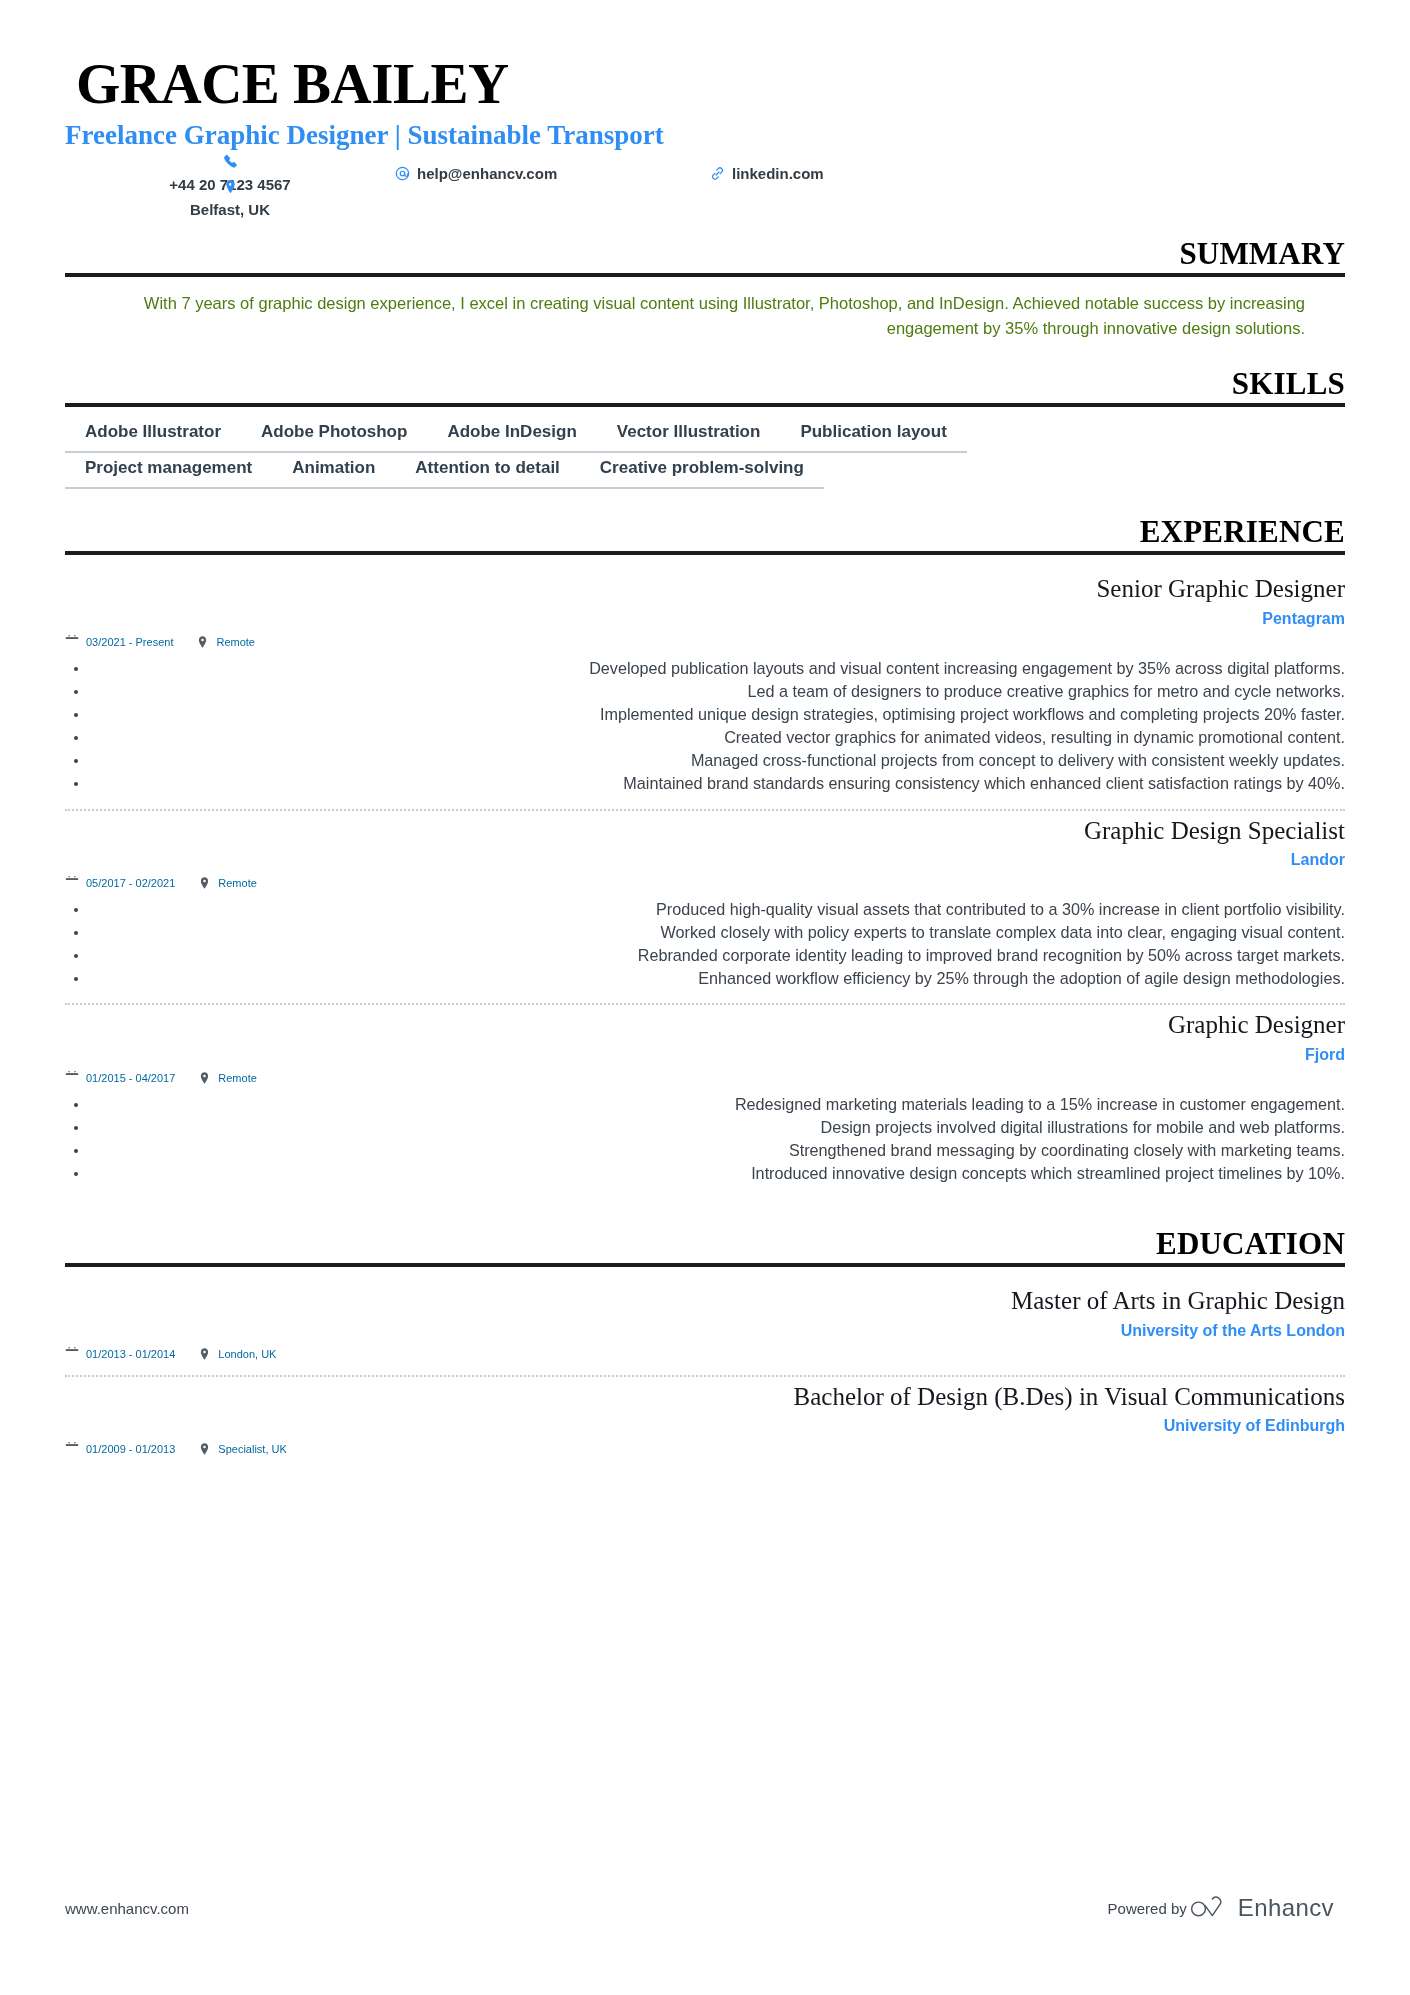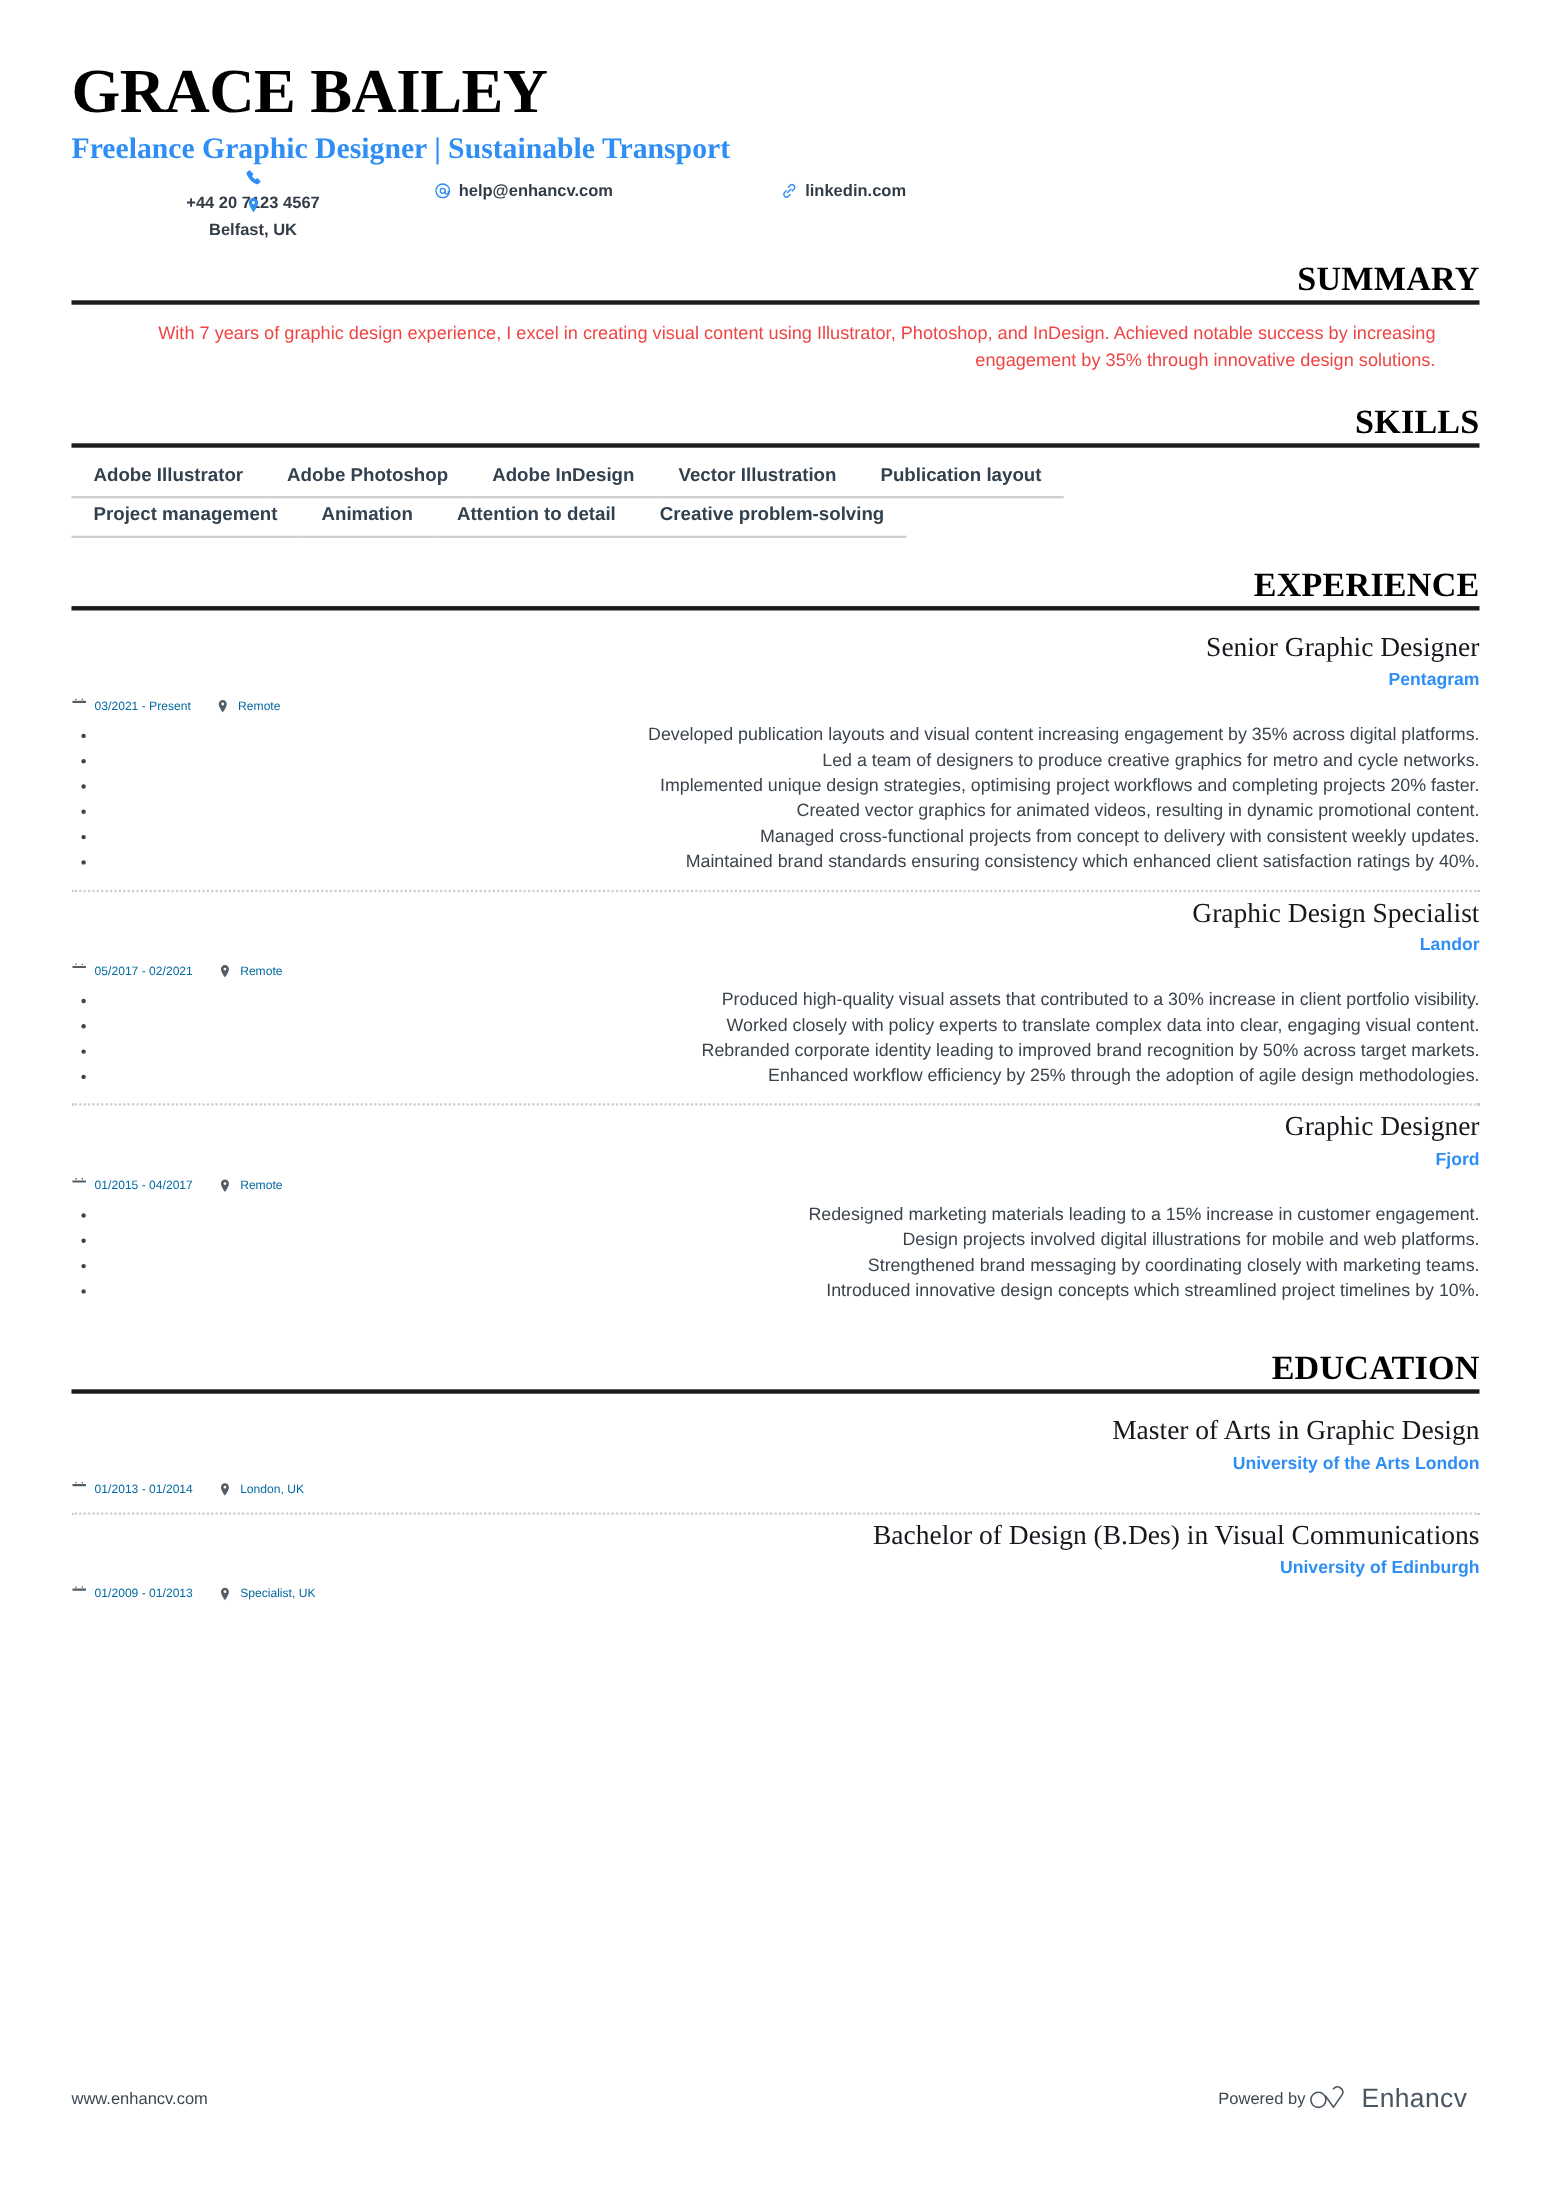--- a/index.html
+++ b/index.html
@@ -26,20 +26,21 @@
 
   
   .name {
     font-family: "Liberation Serif", serif;
     font-weight: bold;
     font-size: 57px;
     line-height: 1.02;
     letter-spacing: -0.5px;
     color: #000000;
     text-transform: uppercase;
+    margin-left: 11px;
   }
 
   .headline {
     font-family: "Liberation Serif", serif;
     font-weight: bold;
     font-size: 27px;
     line-height: 1.25;
     color: #2f8ef4;
     margin-top: 6px;
   }
@@ -95,21 +96,21 @@
     height: 4px;
     background: #1b1b1b;
     margin-top: 2px;
   }
 
   .section-body { padding-top: 14px; }
 
   .summary-text {
     font-size: 16.5px;
     line-height: 1.52;
-    color: #ef4444;
+    color: #4d7c0f;
     max-width: 1240px;
   }
 
   
   .skills-rows { margin-top: -2px; }
 
   .skills-row {
     display: flex;
     align-items: flex-start;
     margin-bottom: 2px;

